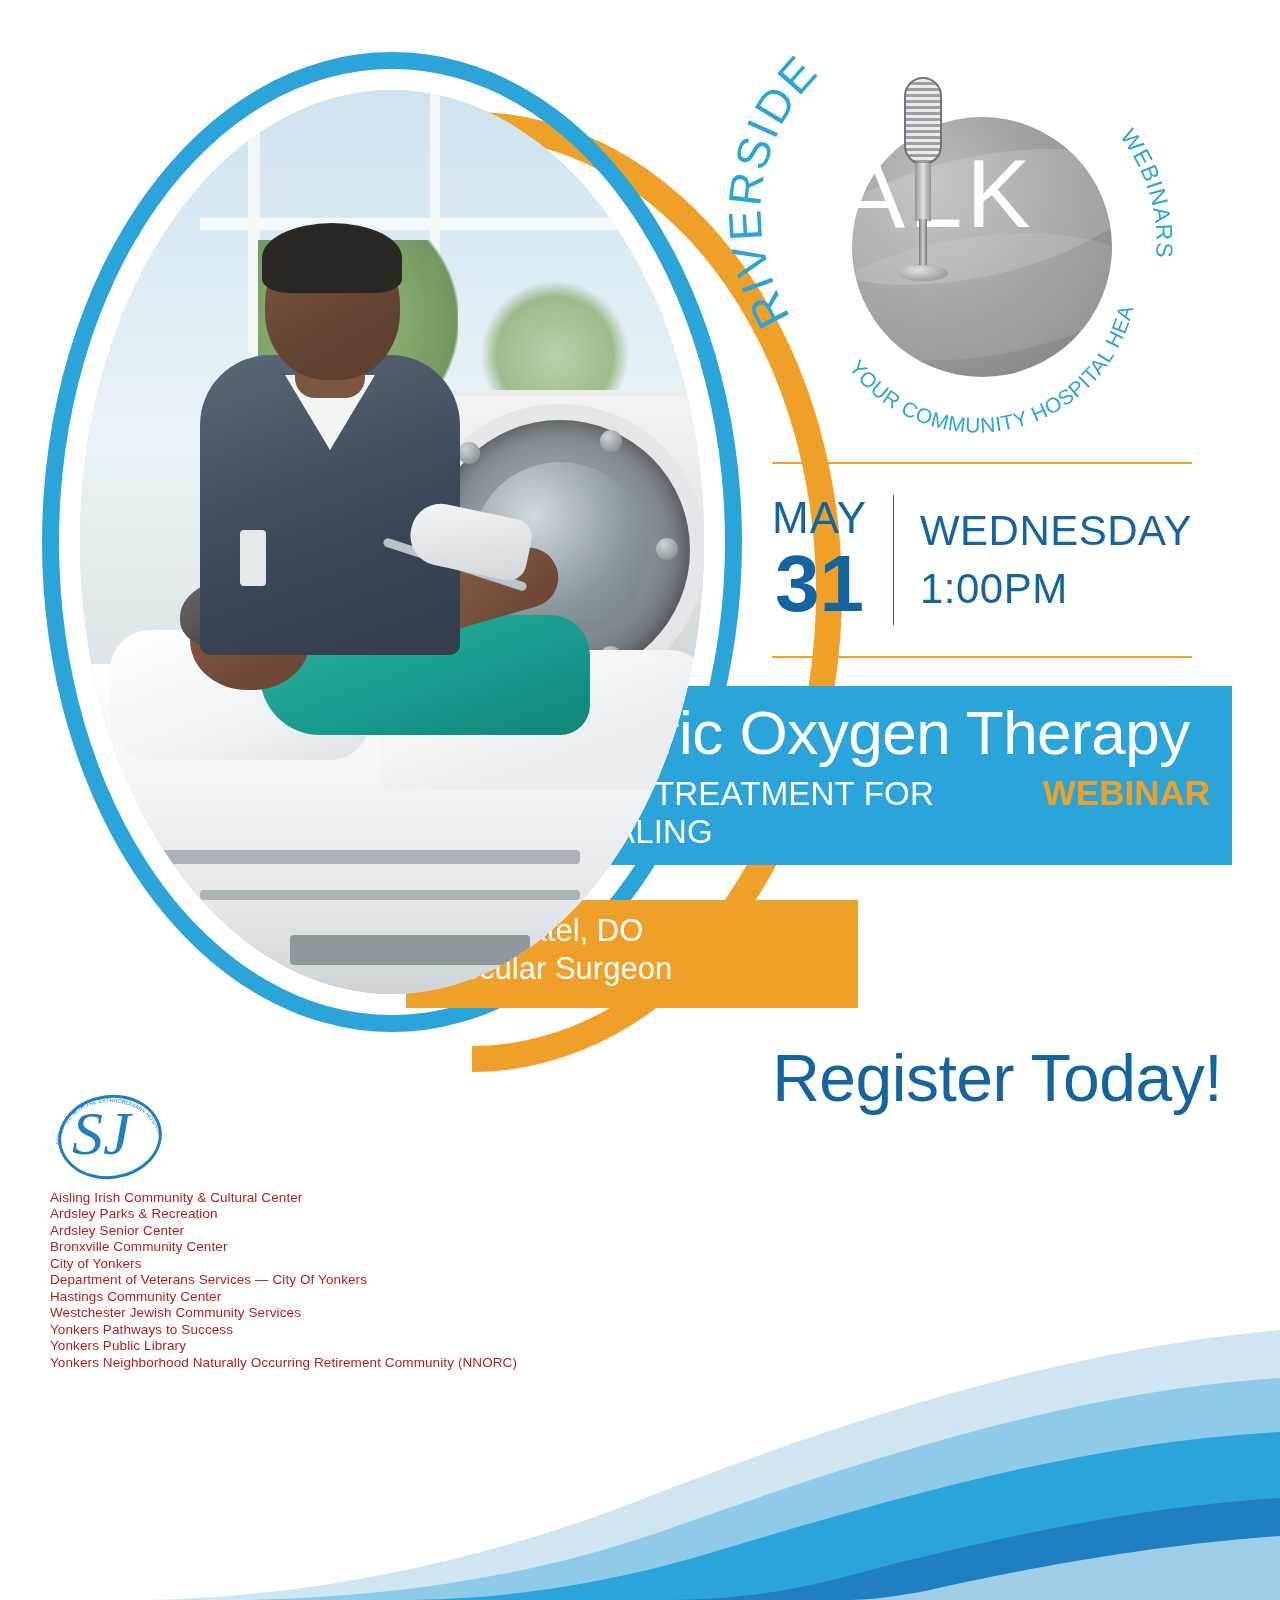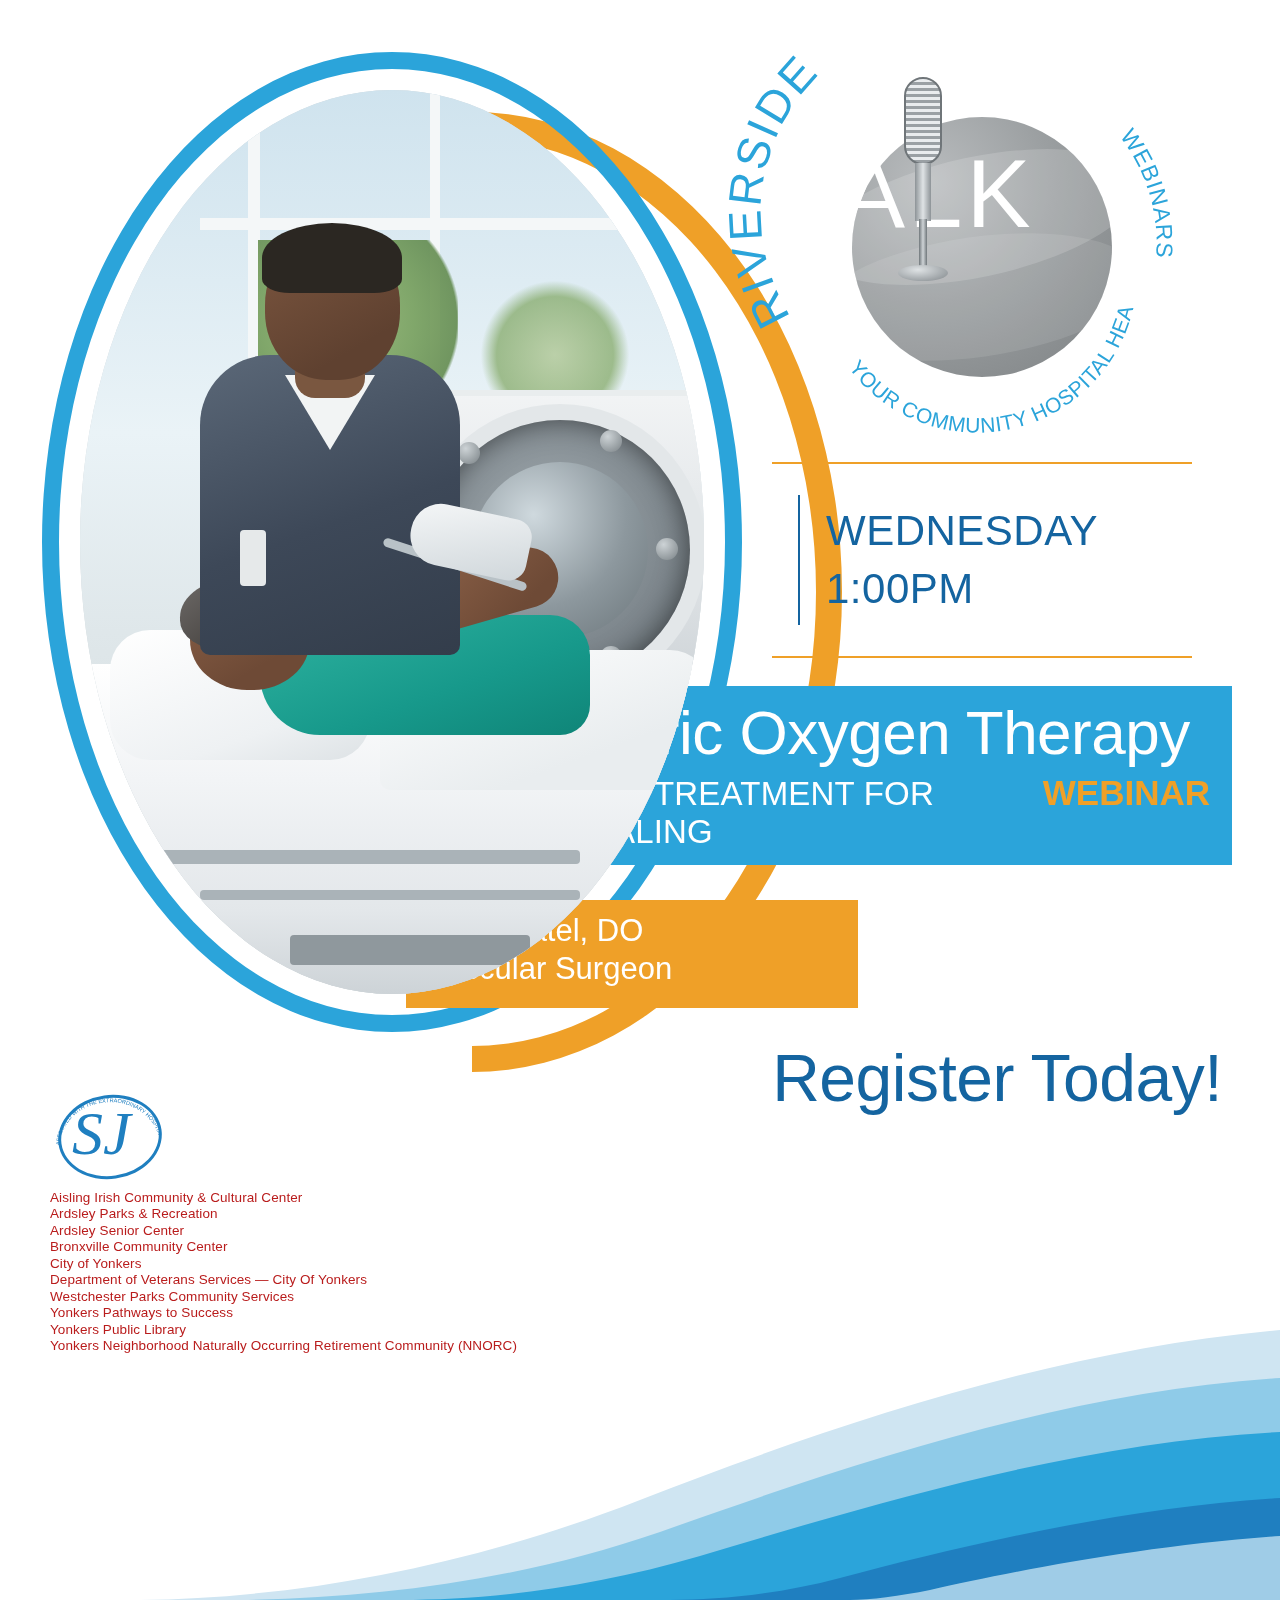--- a/index.html
+++ b/index.html
@@ -554,20 +554,24 @@
     <text class="arc-webinars">
       <textPath href="#arcRight" startOffset="6%">WEBINARS</textPath>
     </text>
     <text class="arc-community">
       <textPath href="#arcBottom" startOffset="4%">YOUR COMMUNITY HOSPITAL HEALTHCARE</textPath>
     </text>
   </svg>
 </div>
 
 <div id="date-block">
+  <div class="date-left">
+    <div class="date-month">MAY</div>
+    <div class="date-day">31</div>
+  </div>
   <div class="date-divider"></div>
   <div class="date-right">
     <div class="date-weekday">WEDNESDAY</div>
     <div class="date-time">1:00PM</div>
   </div>
 </div>
 
 <div id="title-band">
   <div class="title-main">Hyperbaric Oxygen Therapy</div>
   <div class="title-sub-row">
@@ -595,21 +599,22 @@
 </div>
 
 <div id="partners">
   <ul>
     <li>Aisling Irish Community &amp; Cultural Center</li>
     <li>Ardsley Parks &amp; Recreation</li>
     <li>Ardsley Senior Center</li>
     <li>Bronxville Community Center</li>
     <li>City of Yonkers</li>
     <li>Department of Veterans Services — City Of Yonkers</li>
-    <li>Westchester Parks Community Services</li>
+    <li>Hastings Community Center</li>
+    <li>Westchester Jewish Community Services</li>
     <li>Yonkers Pathways to Success</li>
     <li>Yonkers Public Library</li>
     <li>Yonkers Neighborhood Naturally Occurring Retirement Community (NNORC)</li>
   </ul>
 </div>
 
 <svg id="waves" viewBox="0 0 1280 420" preserveAspectRatio="none">
   <path d="M1280,150 C1050,170 820,250 640,320 C470,386 300,418 140,420 L1280,420 Z" fill="#cfe5f2"></path>
   <path d="M1280,198 C1060,212 840,288 660,352 C520,400 380,418 240,420 L1280,420 Z" fill="#8fcbe8"></path>
   <path d="M1280,252 C1080,262 880,322 700,376 C590,408 490,420 400,420 L1280,420 Z" fill="#2ba4da"></path>

